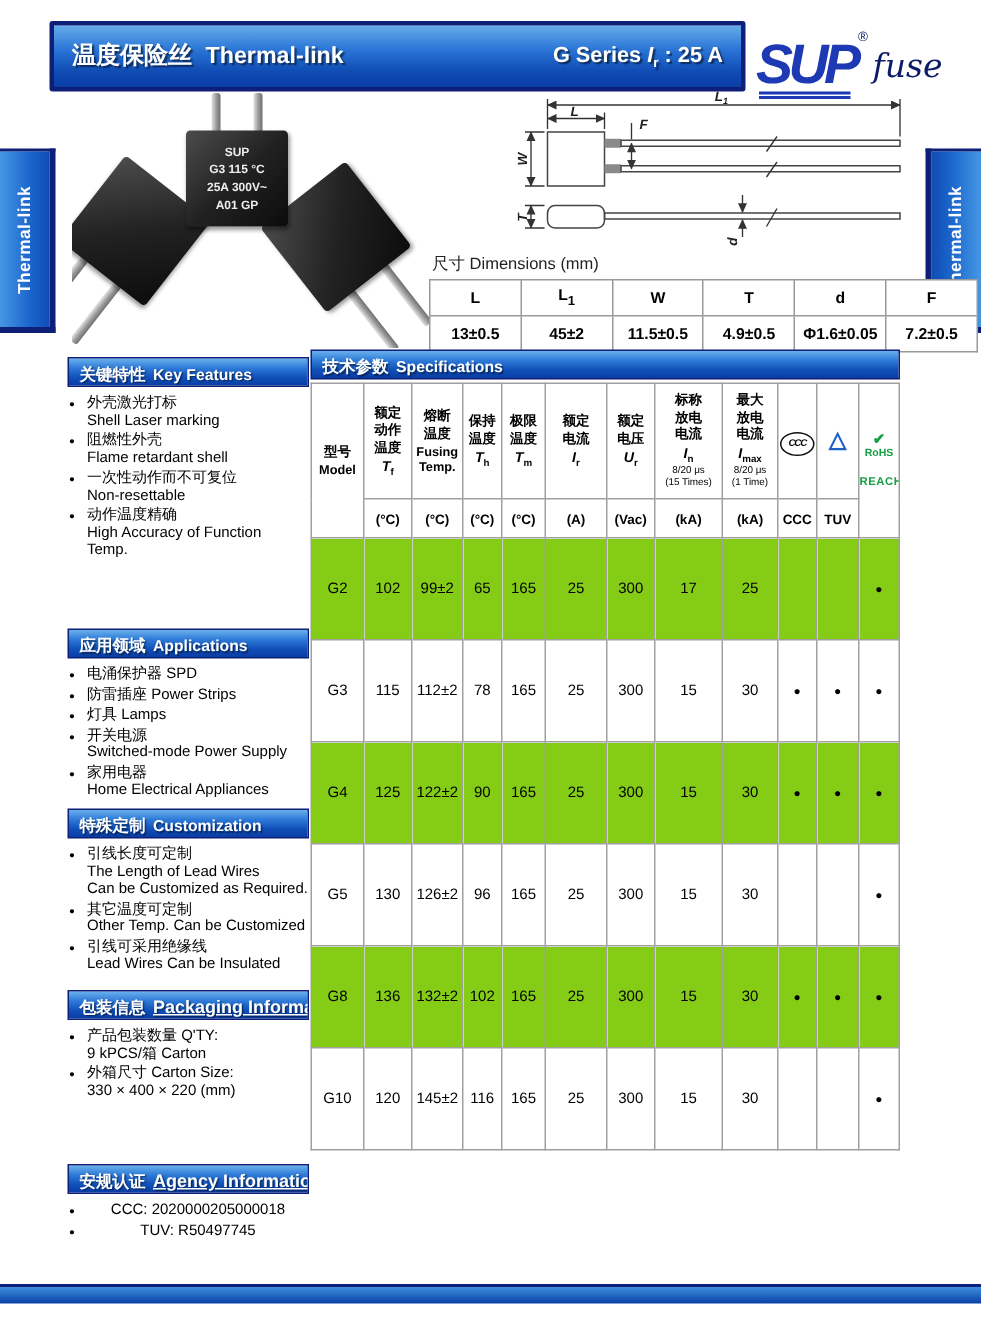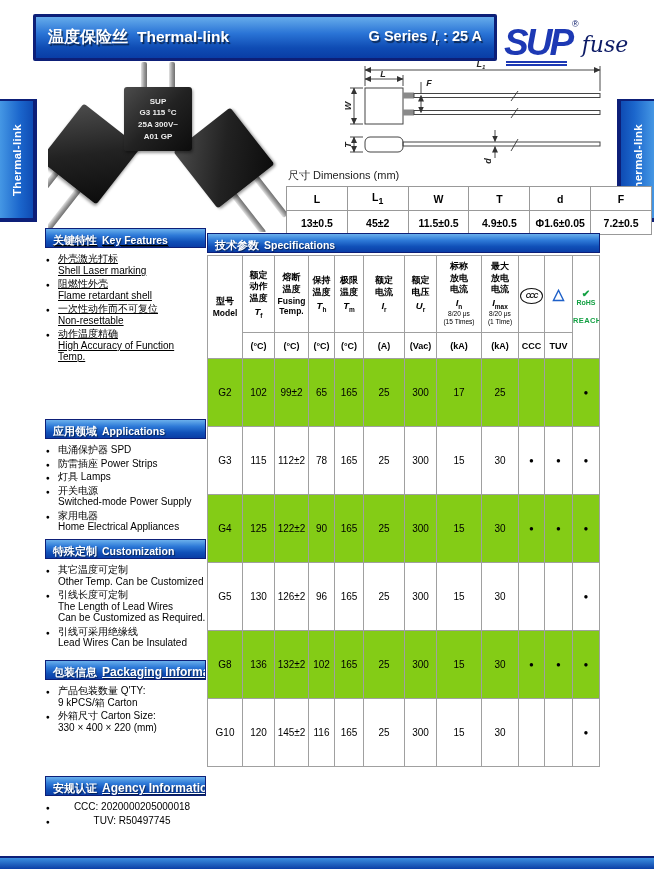--- a/index.html
+++ b/index.html
@@ -72,21 +72,21 @@
   
   .banner{height:20px;line-height:20px;box-sizing:border-box;
     background:linear-gradient(180deg,#6ab0ec 0%,#2e7ad8 35%,#1050b8 70%,#0a3da6 100%);
     border:1px solid #0d1f78;color:#fff;font-weight:bold;padding-left:7px;white-space:nowrap;
     overflow:hidden;text-shadow:1px 1px 1px rgba(0,0,0,.5);}
   .banner-zh{font-size:11px;margin-right:5px;}
   .banner-en{font-size:10.5px;}
 
   
   .section{position:absolute;left:45px;width:161px;}
-  #sec-key-features{top:228px;text-decoration:underline;}
+  #sec-key-features{top:238px;}
   #sec-applications{top:419px;}
   #sec-customization{top:539px;}
   #sec-packaging{top:660px;}
   #sec-agency{top:776px;text-align:center;}
   #sec-packaging .banner-en,#sec-agency .banner-en{font-size:12px;text-decoration:underline;}
   .sec-list{list-style:none;margin:5px 0 0;padding:0;}
   .sec-item{position:relative;padding-left:13px;margin-bottom:2px;font-size:10px;line-height:11.5px;color:#000;}
   .sec-item::before{content:"●";position:absolute;left:1px;top:1px;font-size:6.5px;}
   .item-line{white-space:nowrap;}
 
@@ -292,27 +292,27 @@
           <li class="sec-item">
             <div class="item-line">家用电器</div>
             <div class="item-line">Home Electrical Appliances</div>
           </li>
         </ul>
       </div>
       <div class="section" id="sec-customization">
         <div class="banner"><span class="banner-zh">特殊定制</span><span class="banner-en">Customization</span></div>
         <ul class="sec-list">
           <li class="sec-item">
-            <div class="item-line">其它温度可定制</div>
-            <div class="item-line">Other Temp. Can be Customized</div>
-          </li>
-          <li class="sec-item">
             <div class="item-line">引线长度可定制</div>
             <div class="item-line">The Length of Lead Wires</div>
             <div class="item-line">Can be Customized as Required.</div>
+          </li>
+          <li class="sec-item">
+            <div class="item-line">其它温度可定制</div>
+            <div class="item-line">Other Temp. Can be Customized</div>
           </li>
           <li class="sec-item">
             <div class="item-line">引线可采用绝缘线</div>
             <div class="item-line">Lead Wires Can be Insulated</div>
           </li>
         </ul>
       </div>
       <div class="section" id="sec-packaging">
         <div class="banner"><span class="banner-zh">包装信息</span><span class="banner-en">Packaging Information</span></div>
         <ul class="sec-list">

